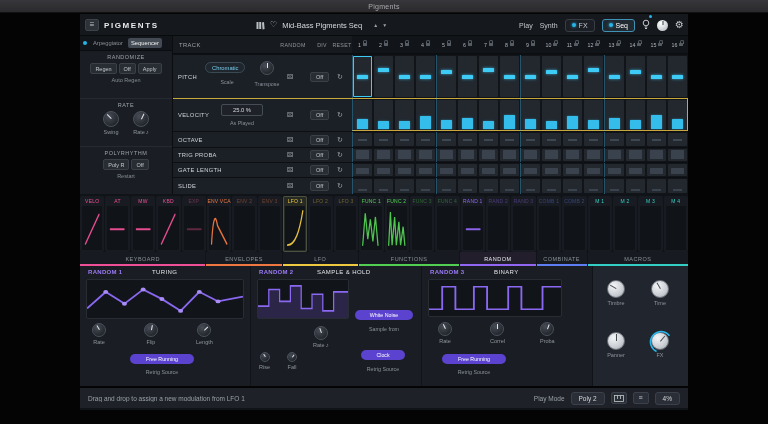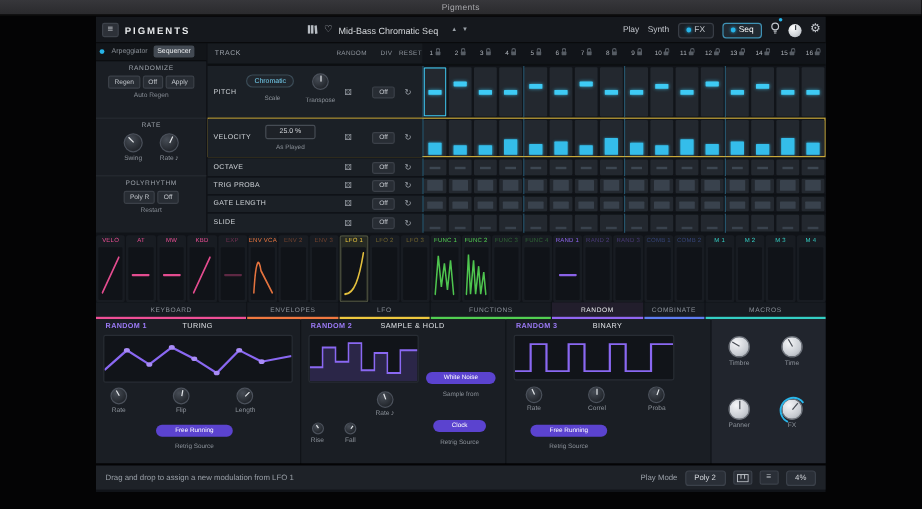--- a/index.html
+++ b/index.html
@@ -156,21 +156,21 @@
       </div>
       <div class="hgroup hg-center">
         <span>
           <svg width="9" height="9" viewBox="0 0 9 9">
               <rect x="0.5" y="1" width="2" height="7" fill="#b8bdc3"></rect>
               <rect x="3.2" y="1" width="2" height="7" fill="#b8bdc3"></rect>
               <path d="M6 1.4 L8 1 L8.6 8 L6.6 8.4 Z" fill="#b8bdc3"></path>
             </svg>
         </span>
         <span class="heart">♡</span>
-        <span class="preset-name">Mid-Bass Chromatic Seq</span>
+        <span class="preset-name">Mid-Bass Pigments Seq</span>
         <span class="updown">
           <span>▲</span>
           <span>▼</span>
         </span>
       </div>
       <div class="hgroup hg-right">
         <span class="hlabel">Play</span>
         <span class="hlabel">Synth</span>
         <span class="pill">
           <span class="led"></span>

